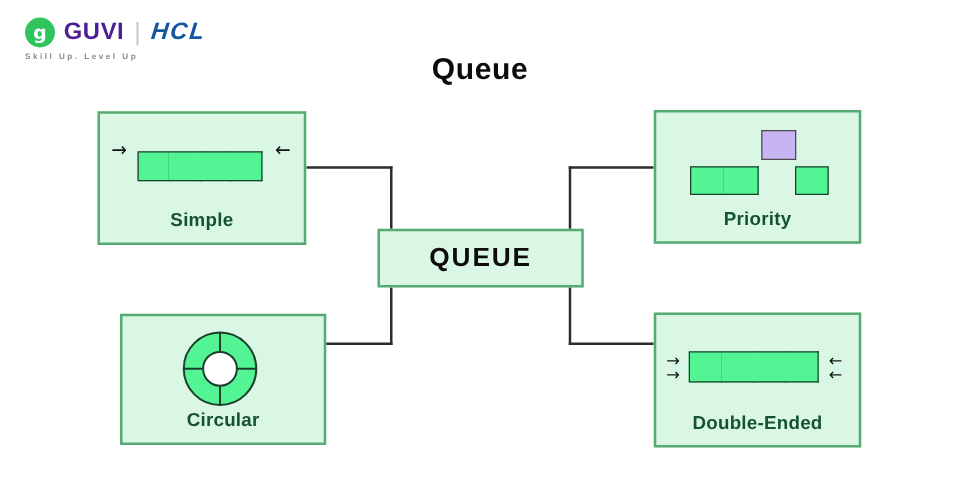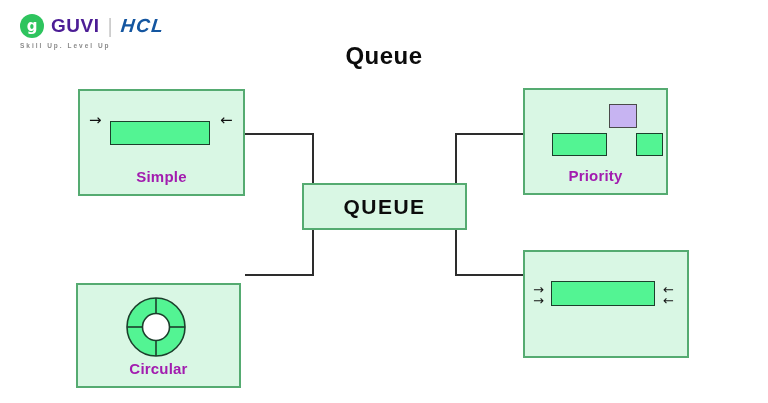--- a/index.html
+++ b/index.html
@@ -42,27 +42,27 @@
     letter-spacing: 0.5px;
   }
 
   
   .node-box {
     position: absolute;
     background: #d9f7e4;
     border: 2px solid #55ab71;
   }
   .box-simple   { left: 78px;  top: 89px;  width: 167px; height: 107px; }
-  .box-priority { left: 523px; top: 88px;  width: 145px; height: 107px; }
-  .box-circular { left: 76px;  top: 251px; width: 165px; height: 105px; margin-top: 32px; }
+  .box-priority { left: 523px; top: 88px;  width: 166px; height: 107px; }
+  .box-circular { left: 96px;  top: 251px; width: 165px; height: 105px; }
   .box-double   { left: 523px; top: 250px; width: 166px; height: 108px; }
 
   .node-label {
     position: absolute; left: 0; bottom: 9px; width: 100%;
-    text-align: center; font-size: 15px; font-weight: 700; color: #a21caf;
+    text-align: center; font-size: 15px; font-weight: 700; color: #14532d;
     letter-spacing: 0.2px;
   }
 
   .cell {
     position: absolute;
     background: #53f493;
     border: 1.5px solid #1c3f2c;
   }
   .cell + .cell { border-left: none; } 
 
@@ -179,15 +179,16 @@
     <div class="cell-row" style="left:26px; top:29px;">
       <div class="cell" style="width:27px;height:25px;"></div>
       <div class="cell" style="width:27px;height:25px;"></div>
       <div class="cell" style="width:27px;height:25px;"></div>
       <div class="cell" style="width:27px;height:25px;"></div>
     </div>
     <div class="arrow-stack" style="left:138px; top:32px;">
       <span>←</span>
       <span>←</span>
     </div>
+    <div class="node-label">Double-Ended</div>
   </div>
 
 </div>
 
 </body></html>

